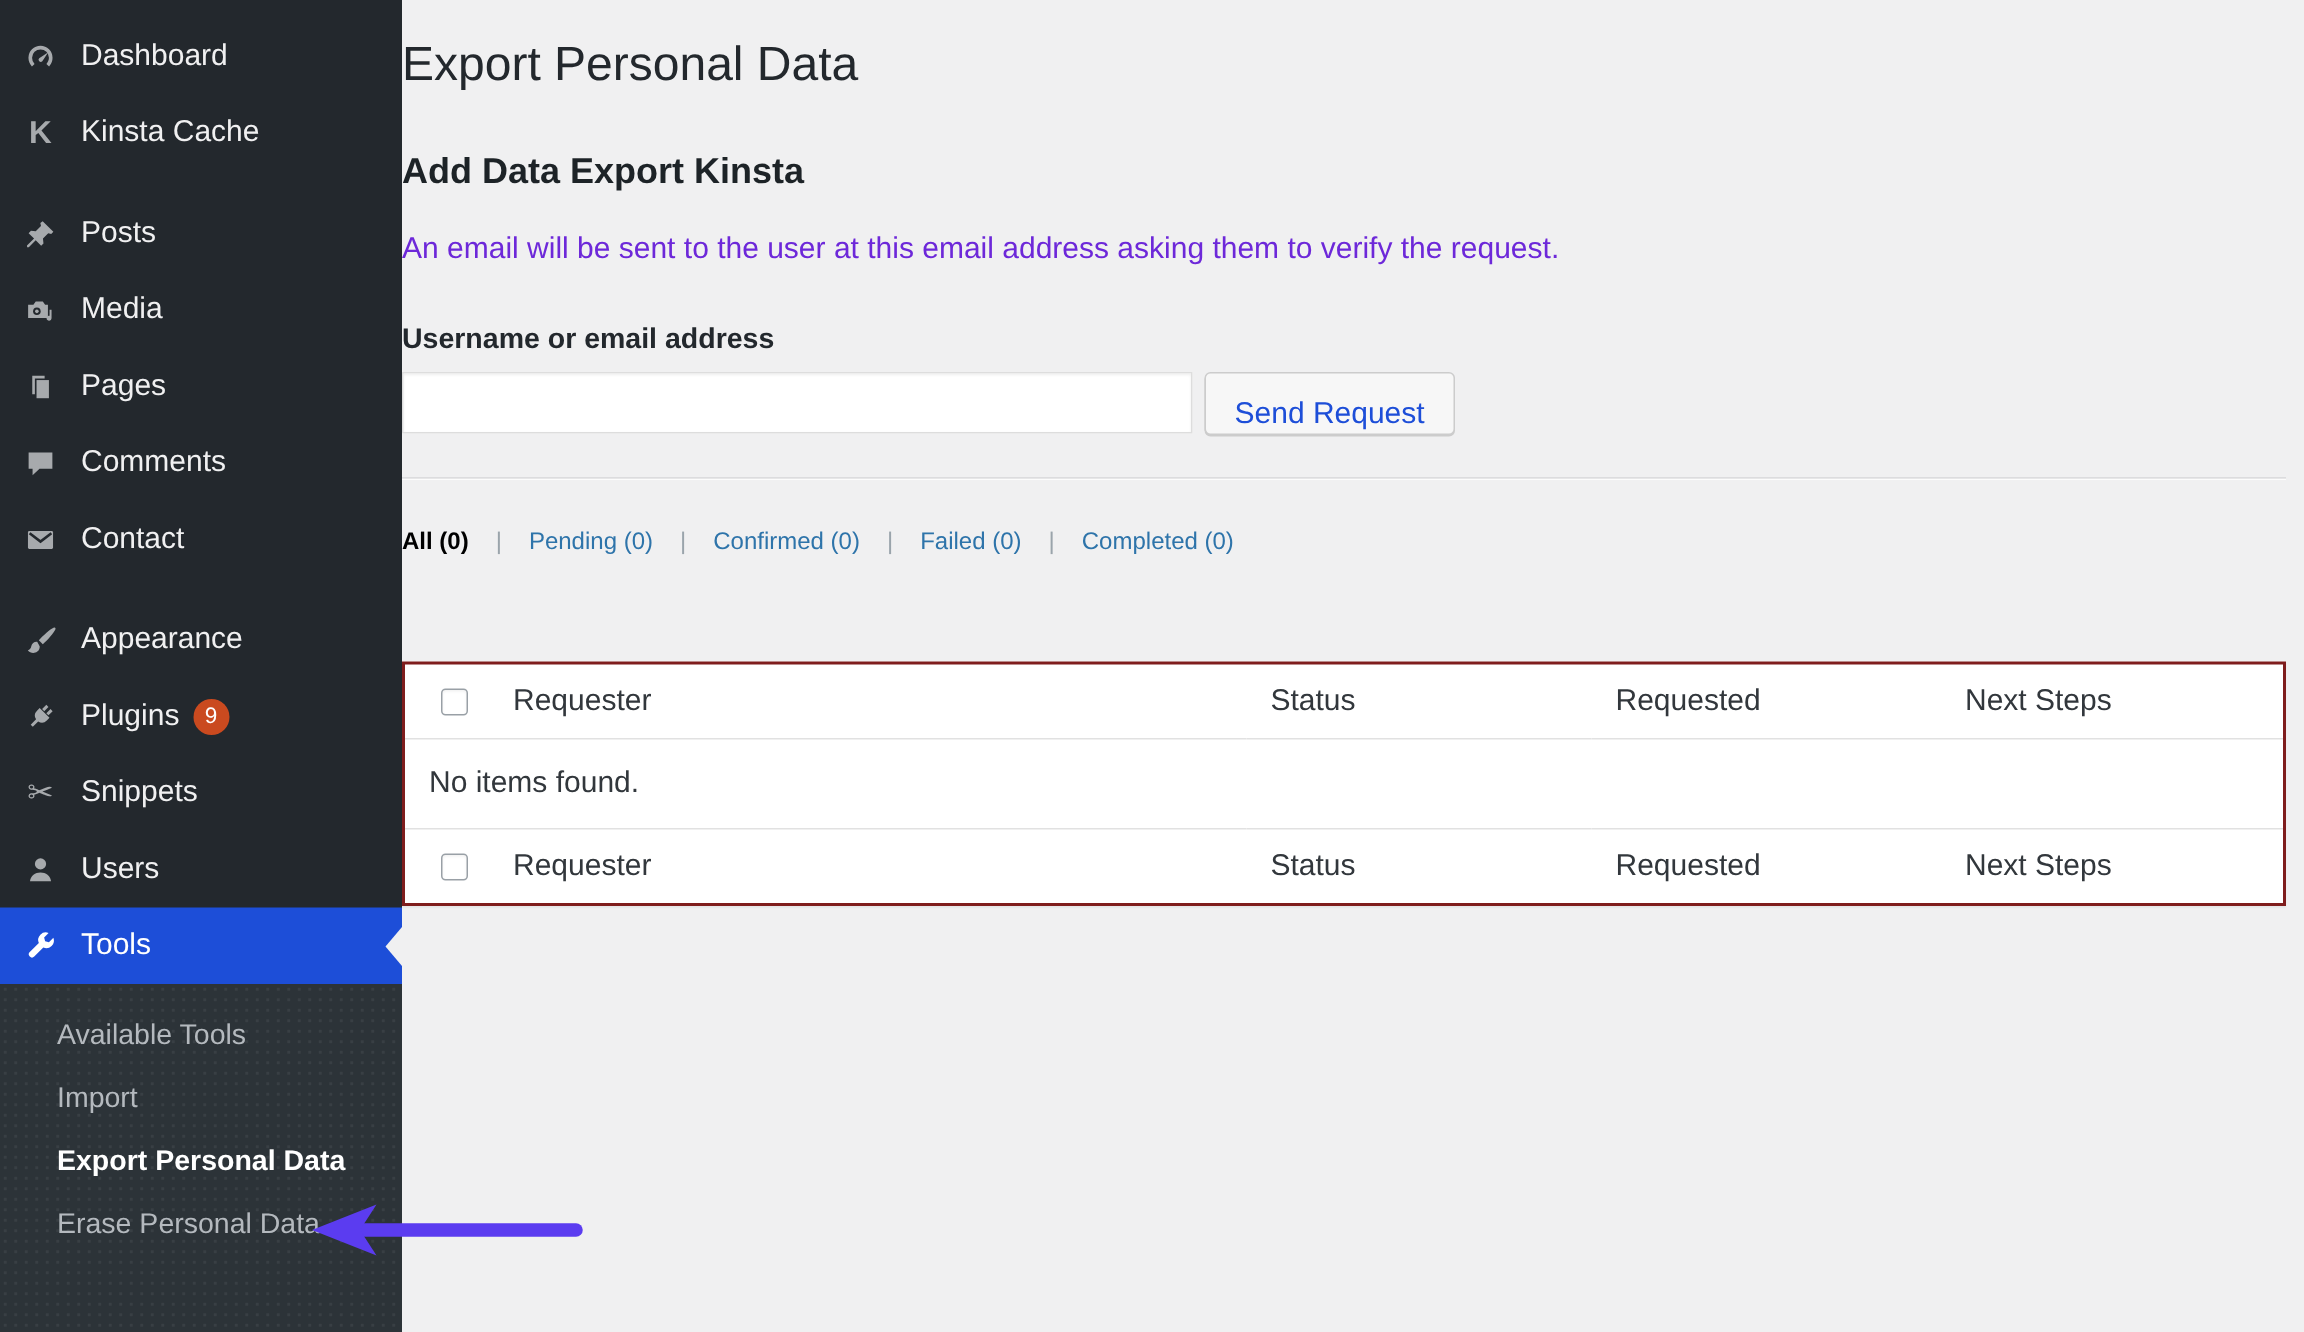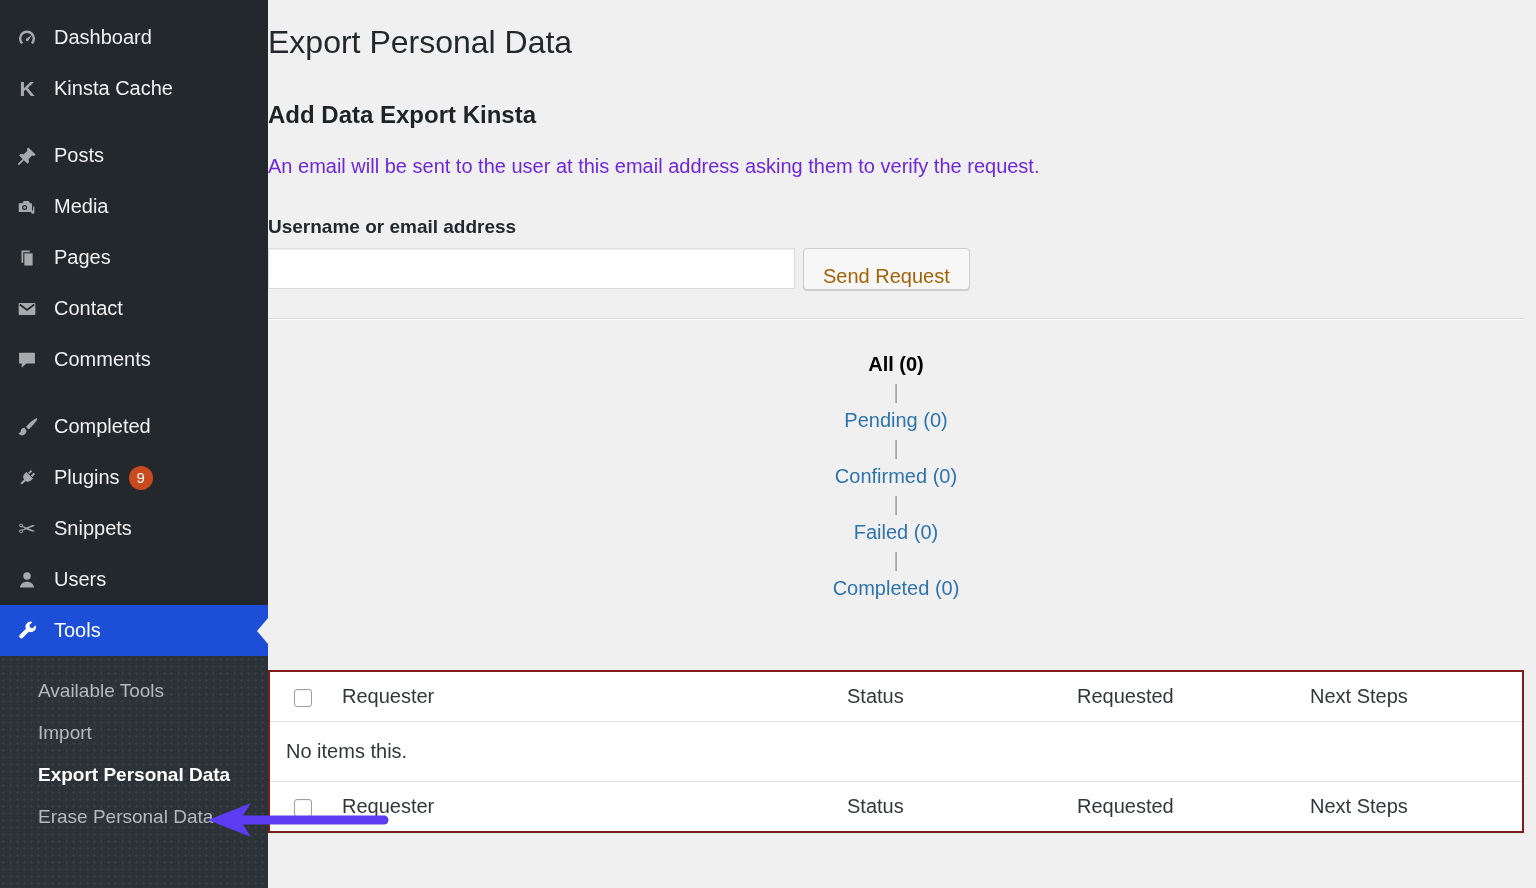--- a/index.html
+++ b/index.html
@@ -60,26 +60,26 @@
   p.desc { margin:26px 0 0; font-size:20px; color:#6d28d9; }
   .field-label { display:block; margin:38px 0 0; font-size:19px; font-weight:700; color:#23282d; }
   .form-row { margin-top:10px; display:flex; align-items:flex-start; }
   .text-input {
     width:527px; height:41px; border:1px solid #ddd; background:#fff;
     box-shadow:inset 0 1px 2px rgba(0,0,0,.07); padding:0 10px; font-size:20px;
     color:#32373c; outline:none; font-family:inherit;
   }
   .wp-button {
     margin-left:8px; height:42px; padding:16px 19px; background:#f7f7f7;
-    border:1px solid #ccc; border-radius:4px; color:#a16207; font-size:20px;
+    border:1px solid #ccc; border-radius:4px; color:#1d4ed8; font-size:20px;
     box-shadow:0 1px 0 #ccc; cursor:pointer; font-family:inherit;
   }
   hr.divider { margin:28px 0 0; border:none; border-top:1px solid #dcdcde; height:0;
     box-shadow:0 1px 0 rgba(255,255,255,.8); }
-  .filters { margin:34px 0 0; display:flex; align-items:center; gap:5px; font-size:20px; list-style:none; padding:0;flex-direction:column; }
+  .filters { margin:34px 0 0; display:flex; align-items:center; gap:18px; font-size:16px; list-style:none; padding:0; }
   .filter-link { color:#2e74aa; cursor:pointer; }
   .filter-link.active { color:#000; font-weight:700; cursor:default; }
   .filter-sep { color:#9aa4ab; }
 
   .list-table-wrap {
     margin-top:70px; width:100%; background:#fff;
     border:2px solid #7f1d1d; box-shadow:0 1px 1px rgba(0,0,0,.04);
   }
   table.list-table { width:100%; border-collapse:collapse; table-layout:fixed; font-size:20px; color:#32373c; }
   .list-table th { text-align:left; font-weight:400; padding:13px 10px 13px 16px; }
@@ -148,45 +148,45 @@
             <path d="M5 3.2h7.5v1.6H6.6v9.6H5z"></path>
             <rect x="7.6" y="5.8" width="7.5" height="11"></rect>
           </svg>
       </span>
       <span>Pages</span>
     </div>
 
     <div class="menu-item">
       <span class="icon">
         <svg viewBox="0 0 20 20">
+            <path d="M2.8 3.4h14.4v9.8H9.4l-4.2 3.9v-3.9H2.8z"></path>
+          </svg>
+      </span>
+      <span>Comments</span>
+    </div>
+
+    <div class="menu-item">
+      <span class="icon">
+        <svg viewBox="0 0 20 20">
             <rect x="2.4" y="4.6" width="15.2" height="10.8" rx="0.8"></rect>
             <path d="M3.4 5.9l6.6 5 6.6-5" fill="none" stroke="#23282d" stroke-width="1.6"></path>
           </svg>
       </span>
       <span>Contact</span>
     </div>
 
-    <div class="menu-item">
-      <span class="icon">
-        <svg viewBox="0 0 20 20">
-            <path d="M2.8 3.4h14.4v9.8H9.4l-4.2 3.9v-3.9H2.8z"></path>
-          </svg>
-      </span>
-      <span>Comments</span>
-    </div>
-
     <div class="menu-gap"></div>
 
     <div class="menu-item">
       <span class="icon">
         <svg viewBox="0 0 20 20">
             <path d="M17.9 2.2c-1.9.8-6.5 4.8-8.9 7.6l2.4 2.4c2.8-2.4 6.8-7 7.6-8.9.4-1-.2-1.5-1.1-1.1zM8 10.8c-1.7-.2-3.3 1-3.6 2.7-.2 1.3-.9 2.1-2.1 2.4 1.1 1.4 3 2 4.6 1.4 1.7-.5 2.8-2.1 2.6-3.8z"></path>
           </svg>
       </span>
-      <span>Completed</span>
+      <span>Appearance</span>
     </div>
 
     <div class="menu-item">
       <span class="icon">
         <svg viewBox="0 0 20 20">
             <g transform="rotate(45 10 10)">
               <path d="M7.3 2.3h1.8v3.6H7.3z"></path>
               <path d="M10.9 2.3h1.8v3.6h-1.8z"></path>
               <path d="M5.8 6.5h8.4v2.3a4.2 4.2 0 0 1-3.3 4.1v4.6H9.1v-4.6a4.2 4.2 0 0 1-3.3-4.1z"></path>
             </g>
@@ -267,21 +267,21 @@
         <tr>
           <th class="cb-cell"><input type="checkbox" class="cb" style=""></th>
           <th>Requester</th>
           <th>Status</th>
           <th>Requested</th>
           <th>Next Steps</th>
         </tr>
       </thead>
       <tbody>
         <tr>
-          <td class="empty-cell" colspan="5">No items this.</td>
+          <td class="empty-cell" colspan="5">No items found.</td>
         </tr>
       </tbody>
       <tfoot>
         <tr>
           <th class="cb-cell"><input type="checkbox" class="cb" style=""></th>
           <th>Requester</th>
           <th>Status</th>
           <th>Requested</th>
           <th>Next Steps</th>
         </tr>

